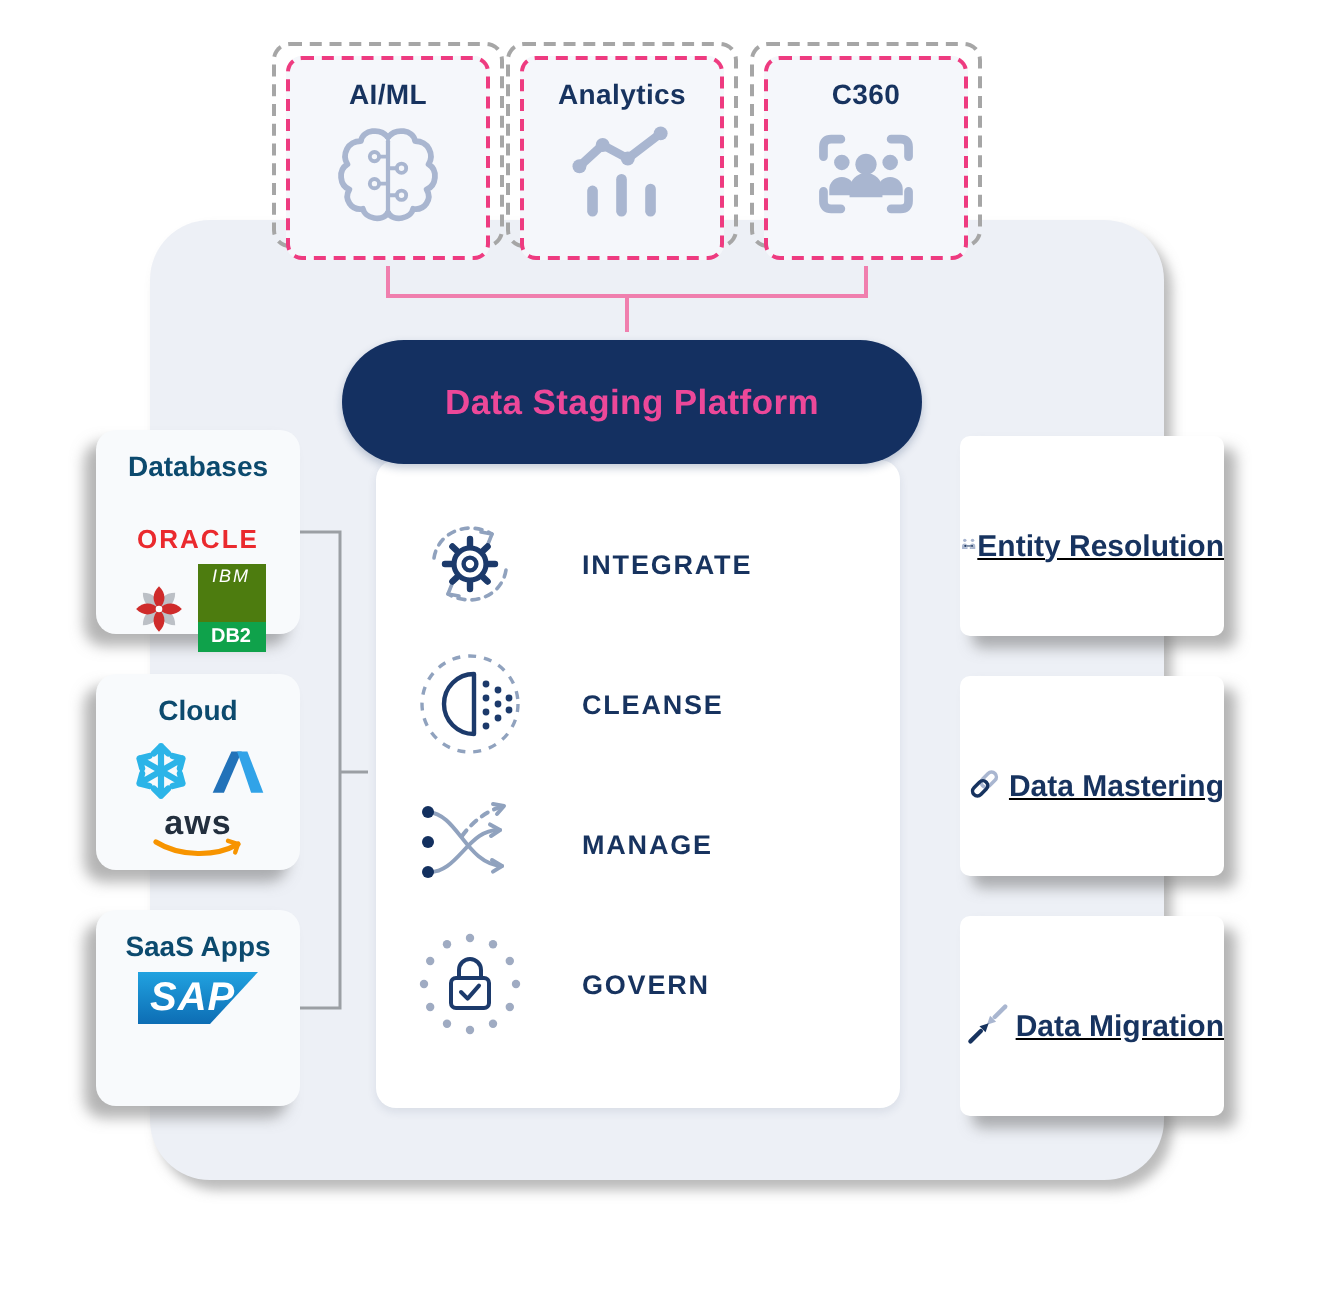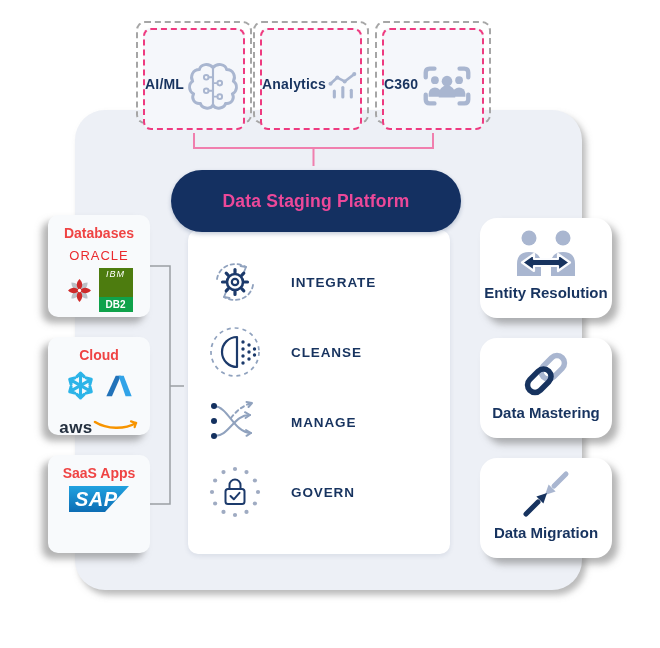--- a/index.html
+++ b/index.html
@@ -13,21 +13,21 @@
 
   
   .connectors{position:absolute;left:0;top:0;width:660px;height:648px;z-index:1;pointer-events:none;}
 
   
   .app-box{position:absolute;top:28px;width:102px;height:102px;z-index:2;}
   .app-ghost{position:absolute;left:-7px;top:-7px;right:-7px;bottom:6px;
              border:2px dashed #a6a6a6;border-radius:9px;}
   .app-face{position:absolute;left:0;top:0;right:0;bottom:0;background:#f5f7fb;
             border:2px dashed #ee3b80;border-radius:8px;box-sizing:border-box;
-            display:flex;flex-direction:row;align-items:center;padding-top:9px;}
+            display:flex;flex-direction:column;align-items:center;padding-top:9px;}
   .app-label{font-size:14px;font-weight:800;color:#17335f;letter-spacing:.2px;}
   .app-icon{margin-top:5px;}
 
   
   .pill{position:absolute;left:171px;top:170px;width:290px;height:62px;border-radius:31px;
         background:#143061;color:#ec4899;display:flex;align-items:center;justify-content:center;
         font-size:17.5px;font-weight:700;letter-spacing:.2px;z-index:3;
         box-shadow:0 2px 4px rgba(20,48,97,.25);}
 
   
@@ -35,44 +35,44 @@
                   border-radius:10px;z-index:2;box-shadow:0 2px 5px rgba(40,60,100,.10);
                   padding-top:17px;box-sizing:border-box;}
   .cap-row{display:flex;align-items:center;height:70px;padding-left:17px;}
   .cap-icon{width:60px;display:flex;justify-content:center;}
   .cap-label{margin-left:26px;font-size:13.5px;font-weight:800;color:#17335f;letter-spacing:.9px;}
 
   
   .src-box{position:absolute;left:48px;width:102px;background:#f8fafc;border-radius:10px;
            box-shadow:-6px 6px 7px rgba(105,105,105,.5);z-index:2;
            display:flex;flex-direction:column;align-items:center;padding-top:10px;box-sizing:border-box;}
-  .src-title{font-size:14px;font-weight:800;color:#ef4444;}
+  .src-title{font-size:14px;font-weight:800;color:#0c4a6e;}
   .logo-row{display:flex;align-items:center;justify-content:center;}
 
-  .oracle-word{margin-top:7px;font-size:13px;font-weight:400;color:#ea2a2e;letter-spacing:1px;text-align:right;}
+  .oracle-word{margin-top:21px;font-size:13px;font-weight:700;color:#ea2a2e;letter-spacing:1px;text-align:right;}
   .ibmdb2{width:34px;margin-left:6px;}
   .ibm-top{background:#4d7c0f;color:#fff;font-size:9px;font-weight:400;font-style:italic;
            letter-spacing:1px;text-align:center;height:29px;line-height:13px;}
   .db2-bot{background:#0fa24b;color:#fff;font-size:10px;font-weight:800;
            text-align:center;height:15px;line-height:15px;}
 
-  .aws-wrap{margin-top:19px;display:flex;flex-direction:row;align-items:flex-start;}
+  .aws-wrap{margin-top:3px;display:flex;flex-direction:column;align-items:center;}
   .aws-text{font-size:17px;font-weight:800;color:#232f3e;line-height:15px;letter-spacing:.5px;}
 
   .oracle-ring{width:30px;height:19px;border:4.5px solid #e32b2f;border-radius:50%;
                box-sizing:border-box;margin-left:10px;}
   .sap-badge{margin-top:5px;width:60px;height:26px;line-height:26px;color:#fff;
              font-weight:800;font-style:italic;font-size:20px;padding-left:6px;box-sizing:border-box;
              letter-spacing:.5px;background:linear-gradient(180deg,#21a2e0,#0d6db4);
              clip-path:polygon(0 0,100% 0,60% 100%,0 100%);}
 
   
-  .svc-box{position:absolute;left:480px;width:132px;height:100px;background:#ffffff;border-radius:17px;
+  .svc-box{position:absolute;left:480px;width:132px;height:100px;background:#ffffff;border-radius:5px;
            box-shadow:6px 6px 7px rgba(105,105,105,.5);z-index:2;
-           display:flex;flex-direction:column;align-items:center;padding-top:8px;box-sizing:border-box;}
+           display:flex;flex-direction:row;align-items:center;padding-top:8px;box-sizing:border-box;text-decoration:underline;}
   .svc-label{font-size:15px;font-weight:800;color:#17335f;margin-top:2px;white-space:nowrap;}
 </style>
 </head>
 <body>
 
 <div class="canvas">
 
   <div class="big-panel"></div>
 
   <svg class="connectors">

